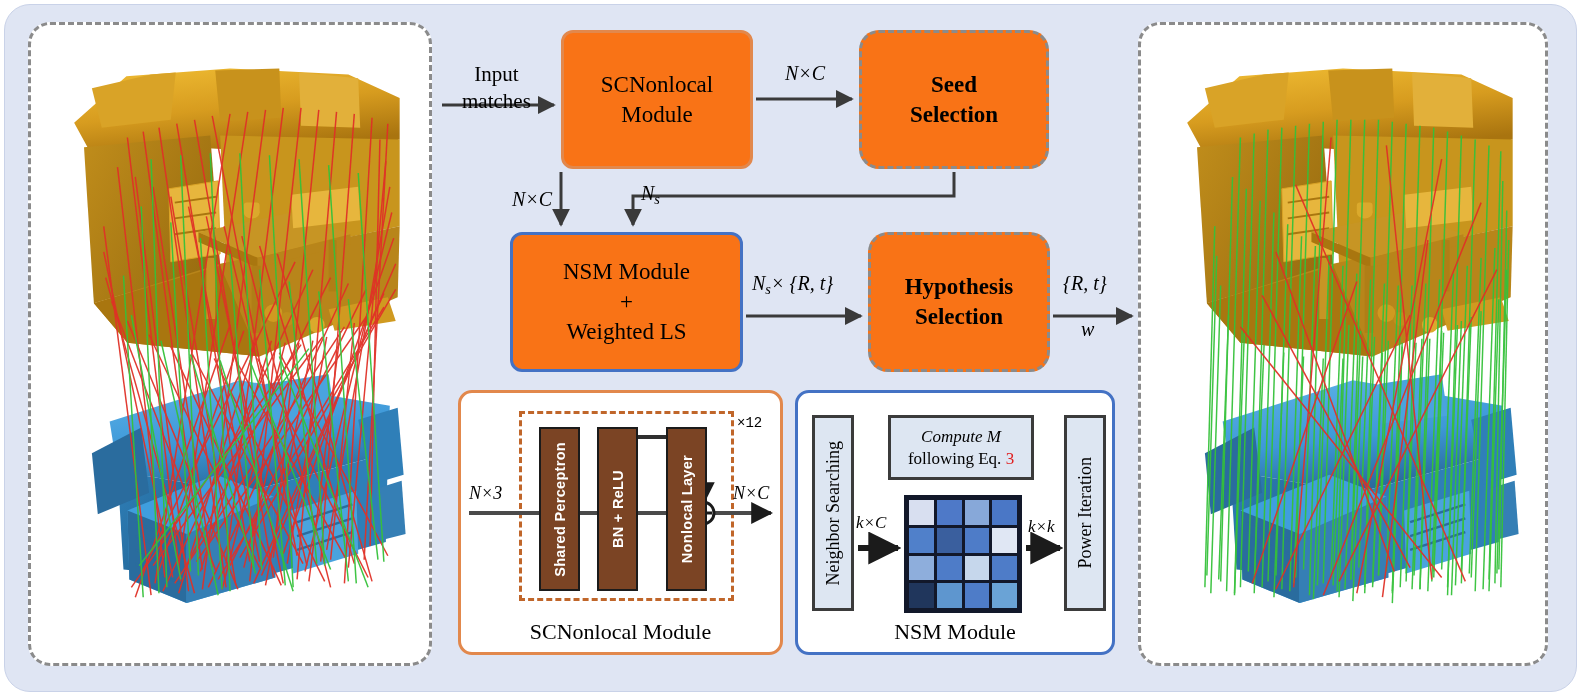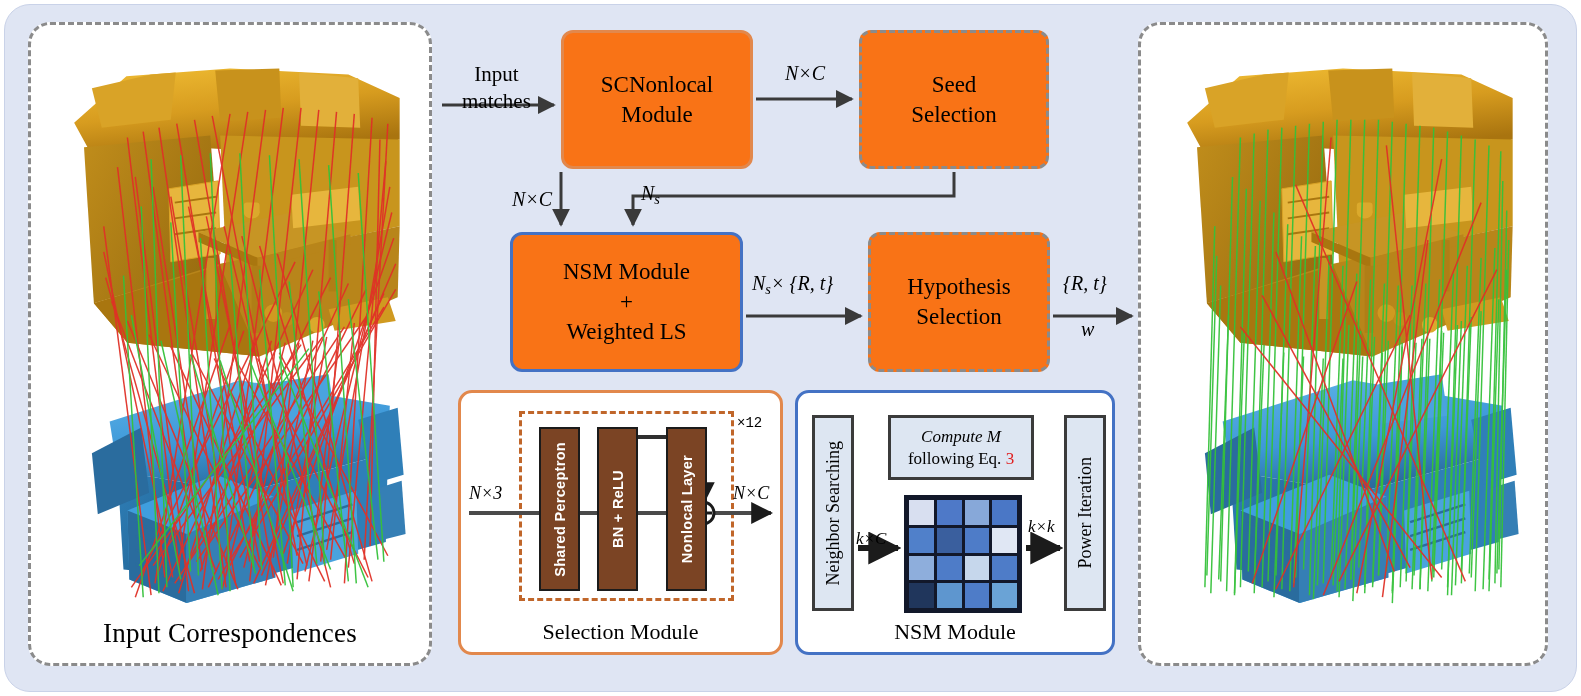--- a/index.html
+++ b/index.html
@@ -58,21 +58,21 @@
     background: #f97316;
     display: flex;
     align-items: center;
     justify-content: center;
     text-align: center;
     line-height: 1.30;
     color: #000;
   }
   .box-solid-orange { border: 3px solid #e2884c; border-radius: 12px; }
   .box-solid-blue   { border: 3px solid #4472c4; border-radius: 12px; }
-  .box-dashed-gray  { border: 3px dashed #8b8b8b; border-radius: 12px; }
+  .box-dashed-gray  { border: 3px dashed #8b8b8b; border-radius: 20px; font-weight: bold; }
 
   #box-scnonlocal  { left: 561px; top: 30px;  width: 192px; height: 139px; font-size: 23px; }
   #box-seedsel     { left: 859px; top: 30px;  width: 190px; height: 139px; font-size: 23px; }
   #box-nsm         { left: 510px; top: 232px; width: 233px; height: 140px; font-size: 23px; }
   #box-hypothesis  { left: 868px; top: 232px; width: 182px; height: 140px; font-size: 23px; align-items: center; }
 
   
   #sub-scnonlocal {
     position: absolute;
     left: 458px; top: 390px; width: 325px; height: 265px;
@@ -179,21 +179,21 @@
     background: #12182a;
     display: grid;
     grid-template-columns: repeat(4, 1fr);
     grid-template-rows: repeat(4, 1fr);
     gap: 3px;
     padding: 3px;
     border: 2px solid #12182a;
   }
   #nsm-matrix div { width: 100%; height: 100%; }
 
-  .label-kc { position: absolute; left: 58px;  top: 136px; font-size: 17px; font-style: italic; }
+  .label-kc { position: absolute; left: 58px;  top: 120px; font-size: 17px; font-style: italic; }
   .label-kk { position: absolute; left: 230px; top: 124px; font-size: 17px; font-style: italic; }
 
   
   #wires {
     position: absolute; left: 0; top: 0;
     width: 1581px; height: 696px;
     pointer-events: none;
   }
   .flowlabel {
     position: absolute;
@@ -395,21 +395,20 @@
                 <line x1="160" y1="330" x2="226" y2="552"></line>
               <line x1="190" y1="336" x2="264" y2="570"></line>
                 <line x1="220" y1="336" x2="302" y2="548"></line>
               <line x1="250" y1="332" x2="340" y2="566"></line>
                 <line x1="280" y1="324" x2="108" y2="544"></line>
             </g>
           </g>
         </g>
       </svg>
     </div>
-    <div class="panel-caption">Input Correspondences</div>
   </div>
 
   <div class="side-panel" id="panel-output">
     <div class="scene-holder">
       <svg class="scene-svg" viewBox="0 0 400 590" preserveAspectRatio="xMidYMid meet">
         <g clip-path="url(#clipIn)">
           <path d="M42 95 L95 48 L200 40 L320 46 L372 70 L372 112 L300 128 L160 120 L60 128 Z" fill="url(#goldA)"></path>
           <path d="M60 60 L120 46 L145 44 L140 92 L70 100 Z" fill="#d9a327"></path>
           <path d="M185 42 L250 40 L252 90 L190 94 Z" fill="#c8921c"></path>
           <path d="M270 44 L330 50 L332 100 L272 98 Z" fill="#e2b03a"></path>
@@ -643,21 +642,21 @@
       <span>BN + ReLU</span>
     </div>
     <div class="brick" id="brick-nl">
       <span>Nonlocal Layer</span>
     </div>
 
     <div class="label-x12">×12</div>
     <div class="label-n6">N×3</div>
     <div class="label-nc-out">N×C</div>
 
-    <div class="sub-caption">Selection Module</div>
+    <div class="sub-caption">SCNonlocal Module</div>
   </div>
 
   <div id="sub-nsm">
     <div class="tall-panel" id="nsm-neighbor">
       <span>Neighbor Searching</span>
     </div>
     <div class="tall-panel" id="nsm-power">
       <span>Power Iteration</span>
     </div>
 

